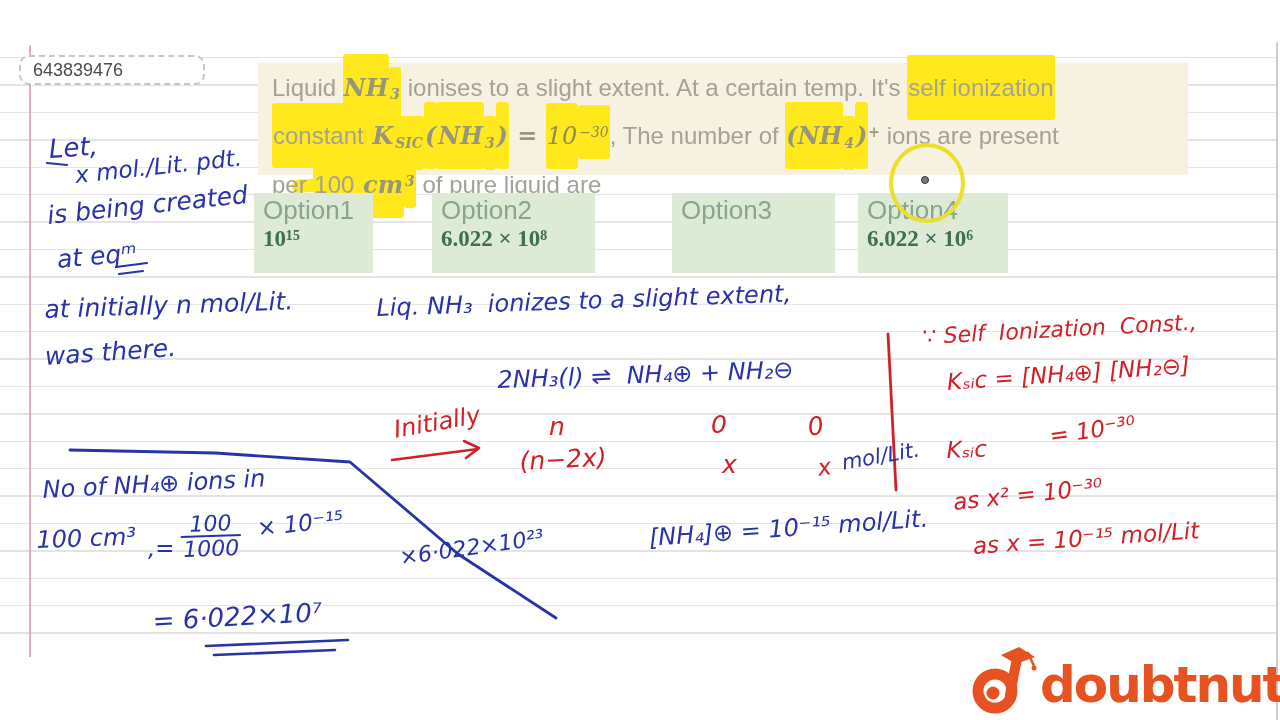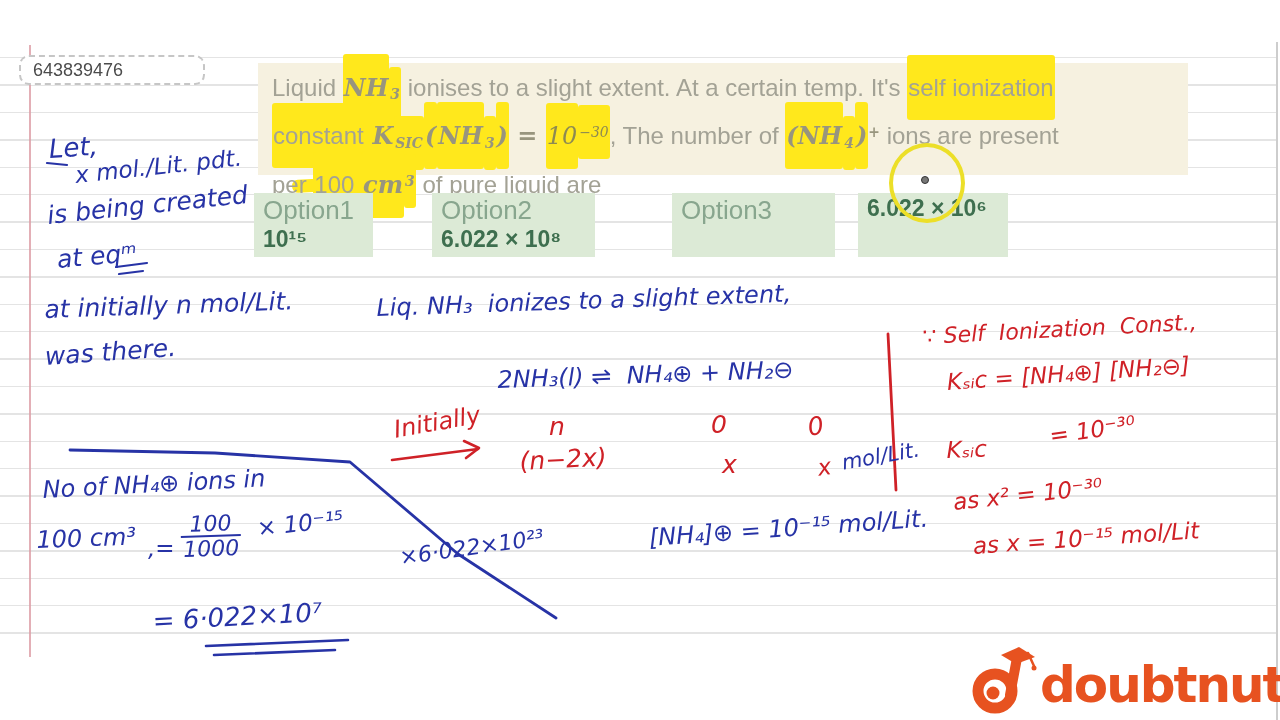--- a/index.html
+++ b/index.html
@@ -25,24 +25,24 @@
   .qline{white-space:nowrap;}
   .hl{background:var(--highlight);padding:19px 1px;border-radius:3px;}
   .math{font-family:"DejaVu Serif",serif;font-style:italic;font-weight:600;color:#98957e;}
   .bold{font-weight:400;color:#8d8a52;}
   .sub{font-size:.58em;vertical-align:-.25em;}
   .sup{font-size:.58em;vertical-align:.5em;}
   .smudge{position:absolute;left:292px;top:177px;width:118px;height:13px;background:var(--highlight);
     transform:rotate(-3deg);border-radius:6px;z-index:1;}
 
   
-  .option{position:absolute;top:193px;height:64px;background:var(--option-bg);
+  .option{position:absolute;top:193px;height:80px;background:var(--option-bg);
     padding:2px 0 0 9px;box-sizing:border-box;z-index:2;}
   .option .label{font-size:26px;color:var(--option-label);}
-  .option .value{font-size:23px;font-family:Liberation Sans, sans-serif;font-weight:700;
+  .option .value{font-size:23px;font-family:Liberation Serif, serif;font-weight:700;
     color:var(--option-value);margin-top:0px;}
   #opt1{left:254px;width:119px;} #opt2{left:432px;width:163px;}
   #opt3{left:672px;width:163px;} #opt4{left:858px;width:150px;}
 
   
   .cursor-ring{position:absolute;left:889px;top:143px;width:68px;height:72px;
     border:4px solid #ecdf28;border-radius:50%;z-index:5;}
   .cursor-dot{position:absolute;left:921px;top:176px;width:6px;height:6px;background:#777;
     border:1.5px solid #333;border-radius:50%;z-index:6;}
 
@@ -84,20 +84,21 @@
     <div class="value">10¹⁵</div>
   </div>
   <div class="option" id="opt2">
     <div class="label">Option2</div>
     <div class="value">6.022 × 10⁸</div>
   </div>
   <div class="option" id="opt3">
     <div class="label">Option3</div>
   </div>
   <div class="option" id="opt4">
+    <div class="label">Option4</div>
     <div class="value">6.022 × 10⁶</div>
   </div>
 
   <div class="cursor-ring"></div>
   <div class="cursor-dot"></div>
 
   <svg class="strokes" width="1280" height="720">
       <polyline points="70,450 215,453 350,462 458,554 556,618" fill="none" stroke="#2733a6" stroke-width="2.8" stroke-linecap="round" stroke-linejoin="round"></polyline>
       <polyline points="392,460 478,449" fill="none" stroke="#cf2127" stroke-width="2.6" stroke-linecap="round" stroke-linejoin="round"></polyline>
       <polyline points="464,441 479,448 466,458" fill="none" stroke="#cf2127" stroke-width="2.6" stroke-linecap="round" stroke-linejoin="round"></polyline>

